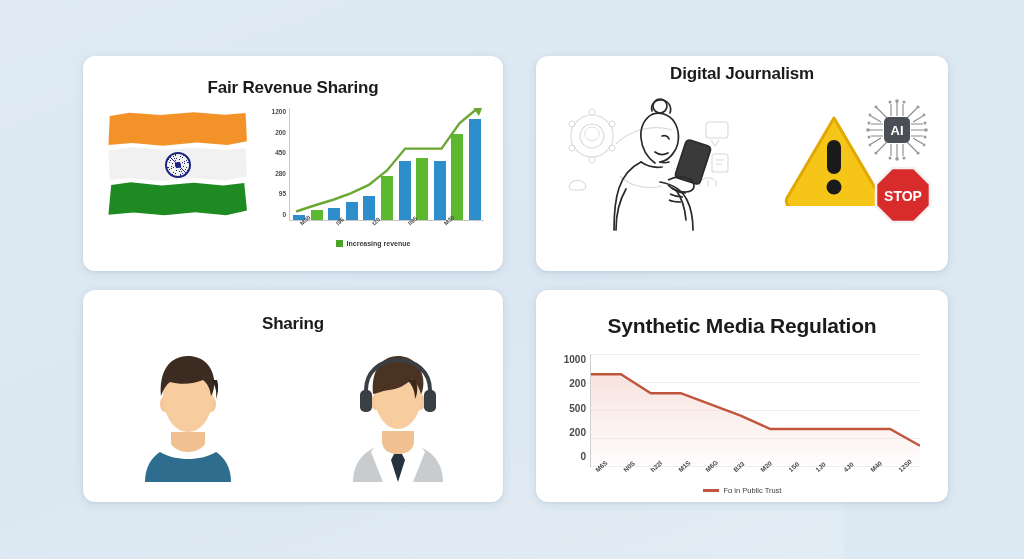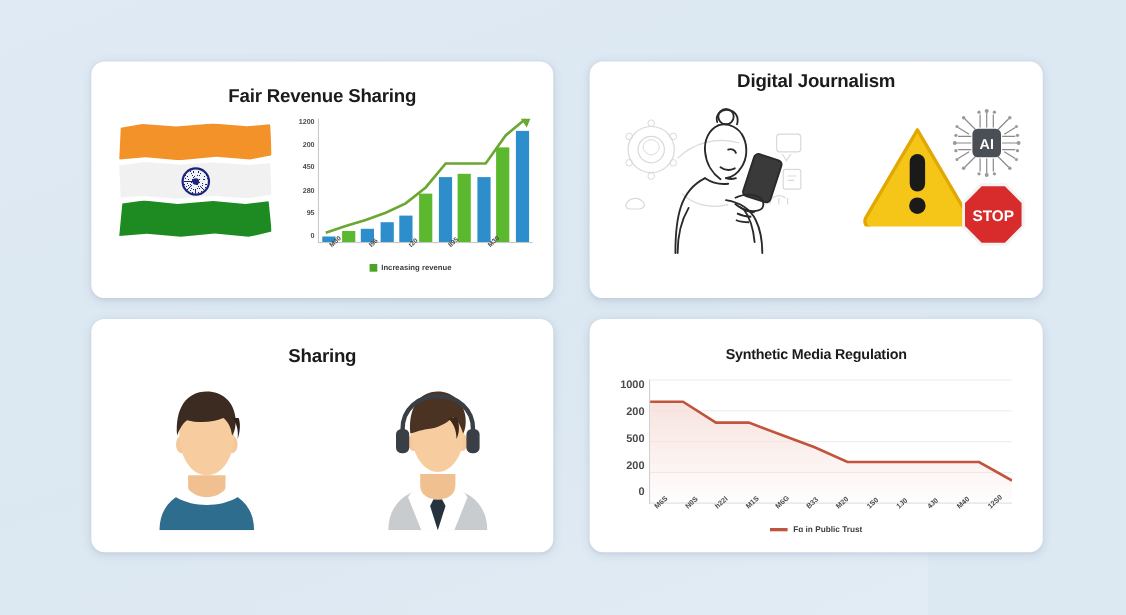--- a/index.html
+++ b/index.html
@@ -30,21 +30,21 @@
 
   .card-title {
     text-align: center;
     font-weight: bold;
     color: #1b1b1b;
     letter-spacing: -0.2px;
   }
   #card-revenue .card-title { font-size: 17px; margin-top: 22px; }
   #card-journal .card-title { font-size: 17px; margin-top: 8px; }
   #card-dialog  .card-title { font-size: 17px; margin-top: 24px; }
-  #card-synth   .card-title { font-size: 13px; margin-top: 24px; }
+  #card-synth   .card-title { font-size: 21px; margin-top: 24px; }
 
   
   .c1-body { position: relative; height: 160px; }
   .flag-wrap { position: absolute; left: 18px; top: 8px; width: 152px; height: 120px; }
   .flag-band {
     position: absolute; left: 6px; width: 140px; height: 34px;
     border-radius: 3px / 8px;
     filter: blur(0.3px);
   }
   .flag-saffron { top: 6px;  background: #f4922a; clip-path: polygon(2% 12%,16% 2%,38% 9%,62% 1%,84% 8%,99% 3%,100% 86%,86% 97%,64% 90%,40% 99%,18% 91%,1% 97%); }
@@ -130,21 +130,21 @@
   .lc-xlabels { position: absolute; left: 54px; right: 28px; top: 130px; height: 22px; }
   .lc-xlabels span {
     position: absolute; font-size: 6.5px; font-weight: bold; color: #4a4a4a;
     transform: rotate(-42deg); transform-origin: left top; white-space: nowrap;
   }
   .lc-legend {
     position: absolute; left: 0; right: 0; top: 148px;
     display: flex; align-items: center; justify-content: center; gap: 5px;
   }
   .lc-legend .ln { width: 16px; height: 2.5px; background: #c0543c; }
-  .lc-legend .lbl { font-size: 7.5px; font-weight: bold; color: #3d3d3d; }
+  .lc-legend .lbl { font-size: 7.5px; font-weight: normal; color: #3d3d3d; }
 </style>
 </head>
 <body>
 
 <div class="page">
 
   <div class="card" id="card-revenue">
     <div class="card-title">Fair Revenue Sharing</div>
     <div class="c1-body">
 

